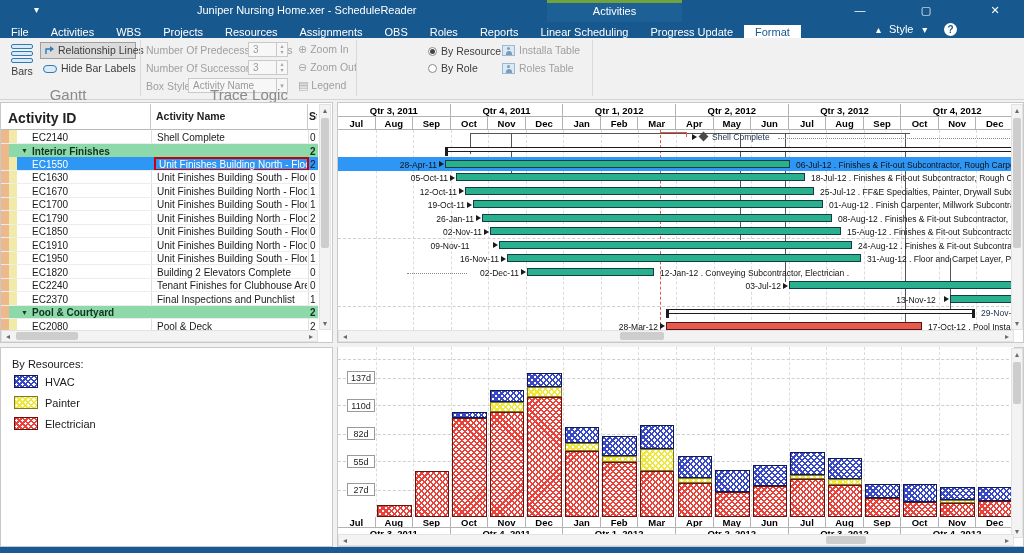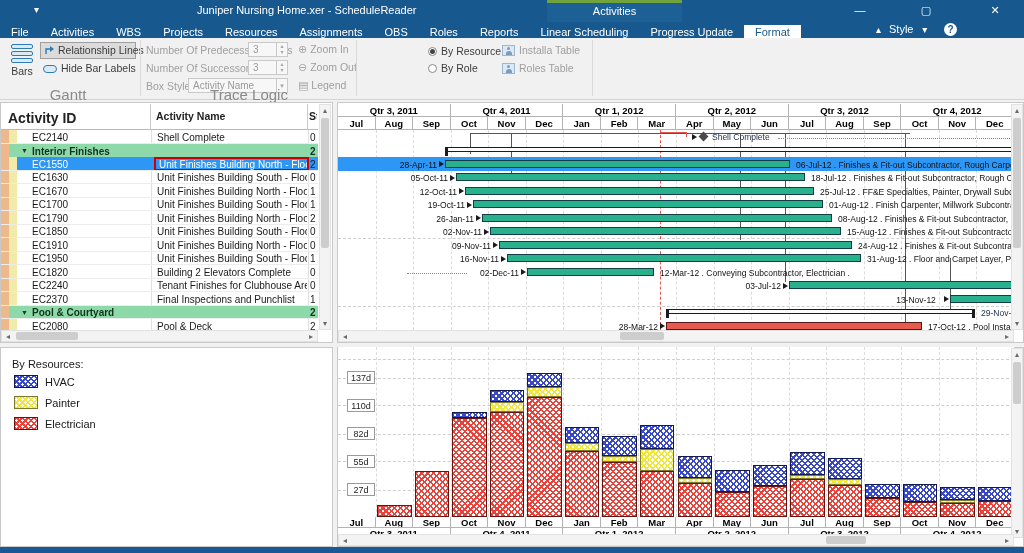--- a/index.html
+++ b/index.html
@@ -355,33 +355,33 @@
       <div class="gbar" style="left:135px;top:70px;width:350px"></div>
       <div class="glab" style="left:491px;top:71px;color:#111">01-Aug-12 . Finish Carpenter, Millwork Subcontra</div>
       <div class="glab" style="left:84px;top:84.5px;width:52px;text-align:right;color:#111">26-Jan-11</div>
       <div class="arrR" style="left:138px;top:85px"></div>
       <div class="gbar" style="left:144px;top:83.5px;width:350px"></div>
       <div class="glab" style="left:500px;top:84.5px;color:#111">08-Aug-12 . Finishes &amp; Fit-out Subcontractor, R</div>
       <div class="glab" style="left:92px;top:98px;width:52px;text-align:right;color:#111">02-Nov-11</div>
       <div class="arrR" style="left:146px;top:98.5px"></div>
       <div class="gbar" style="left:152px;top:97px;width:351px"></div>
       <div class="glab" style="left:509px;top:98px;color:#111">15-Aug-12 . Finishes &amp; Fit-out Subcontractor</div>
-      <div class="glab" style="left:101px;top:111.5px;width:52px;text-align:right;color:#111">09-Nov-11</div>
+      <div class="glab" style="left:86px;top:111.5px;width:52px;text-align:center;color:#111">09-Nov-11</div>
       <div class="arrR" style="left:155px;top:112px"></div>
       <div class="gbar" style="left:161px;top:110.5px;width:353px"></div>
       <div class="glab" style="left:520px;top:111.5px;color:#111">24-Aug-12 . Finishes &amp; Fit-out Subcontrac</div>
       <div class="glab" style="left:109px;top:125px;width:52px;text-align:right;color:#111">16-Nov-11</div>
       <div class="arrR" style="left:163px;top:125.5px"></div>
       <div class="gbar" style="left:169px;top:124px;width:354px"></div>
       <div class="glab" style="left:529px;top:125px;color:#111">31-Aug-12 . Floor and Carpet Layer, Plu</div>
       <div class="leader" style="left:69px;top:143px;width:60px"></div>
       <div class="glab" style="left:129px;top:138.5px;width:52px;text-align:right;color:#111">02-Dec-11</div>
       <div class="arrR" style="left:183px;top:139px"></div>
       <div class="gbar" style="left:189px;top:137.5px;width:127px"></div>
-      <div class="glab" style="left:322px;top:138.5px;color:#111">12-Mar-12 . Conveying Subcontractor, Electrician .</div>
+      <div class="glab" style="left:322px;top:138.5px;color:#111">12-Jan-12 . Conveying Subcontractor, Electrician .</div>
       <div class="glab" style="left:391px;top:152px;width:52px;text-align:right;color:#111">03-Jul-12</div>
       <div class="arrR" style="left:445px;top:152.5px"></div>
       <div class="gbar" style="left:451px;top:151px;width:227px"></div>
       <div class="glab" style="left:552px;top:165.5px;width:52px;text-align:center;color:#111">13-Nov-12</div>
       <div class="arrR" style="left:606px;top:166px"></div>
       <div class="gbar" style="left:612px;top:164.5px;width:66px"></div>
       <div class="sumbar" style="left:328px;top:178.5px;width:309px"></div>
       <div class="sumcap" style="left:328px;top:178.5px"></div>
       <div class="sumcap" style="left:634px;top:178.5px"></div>
       <div class="glab" style="left:643px;top:178.5px">29-Nov-12</div>

